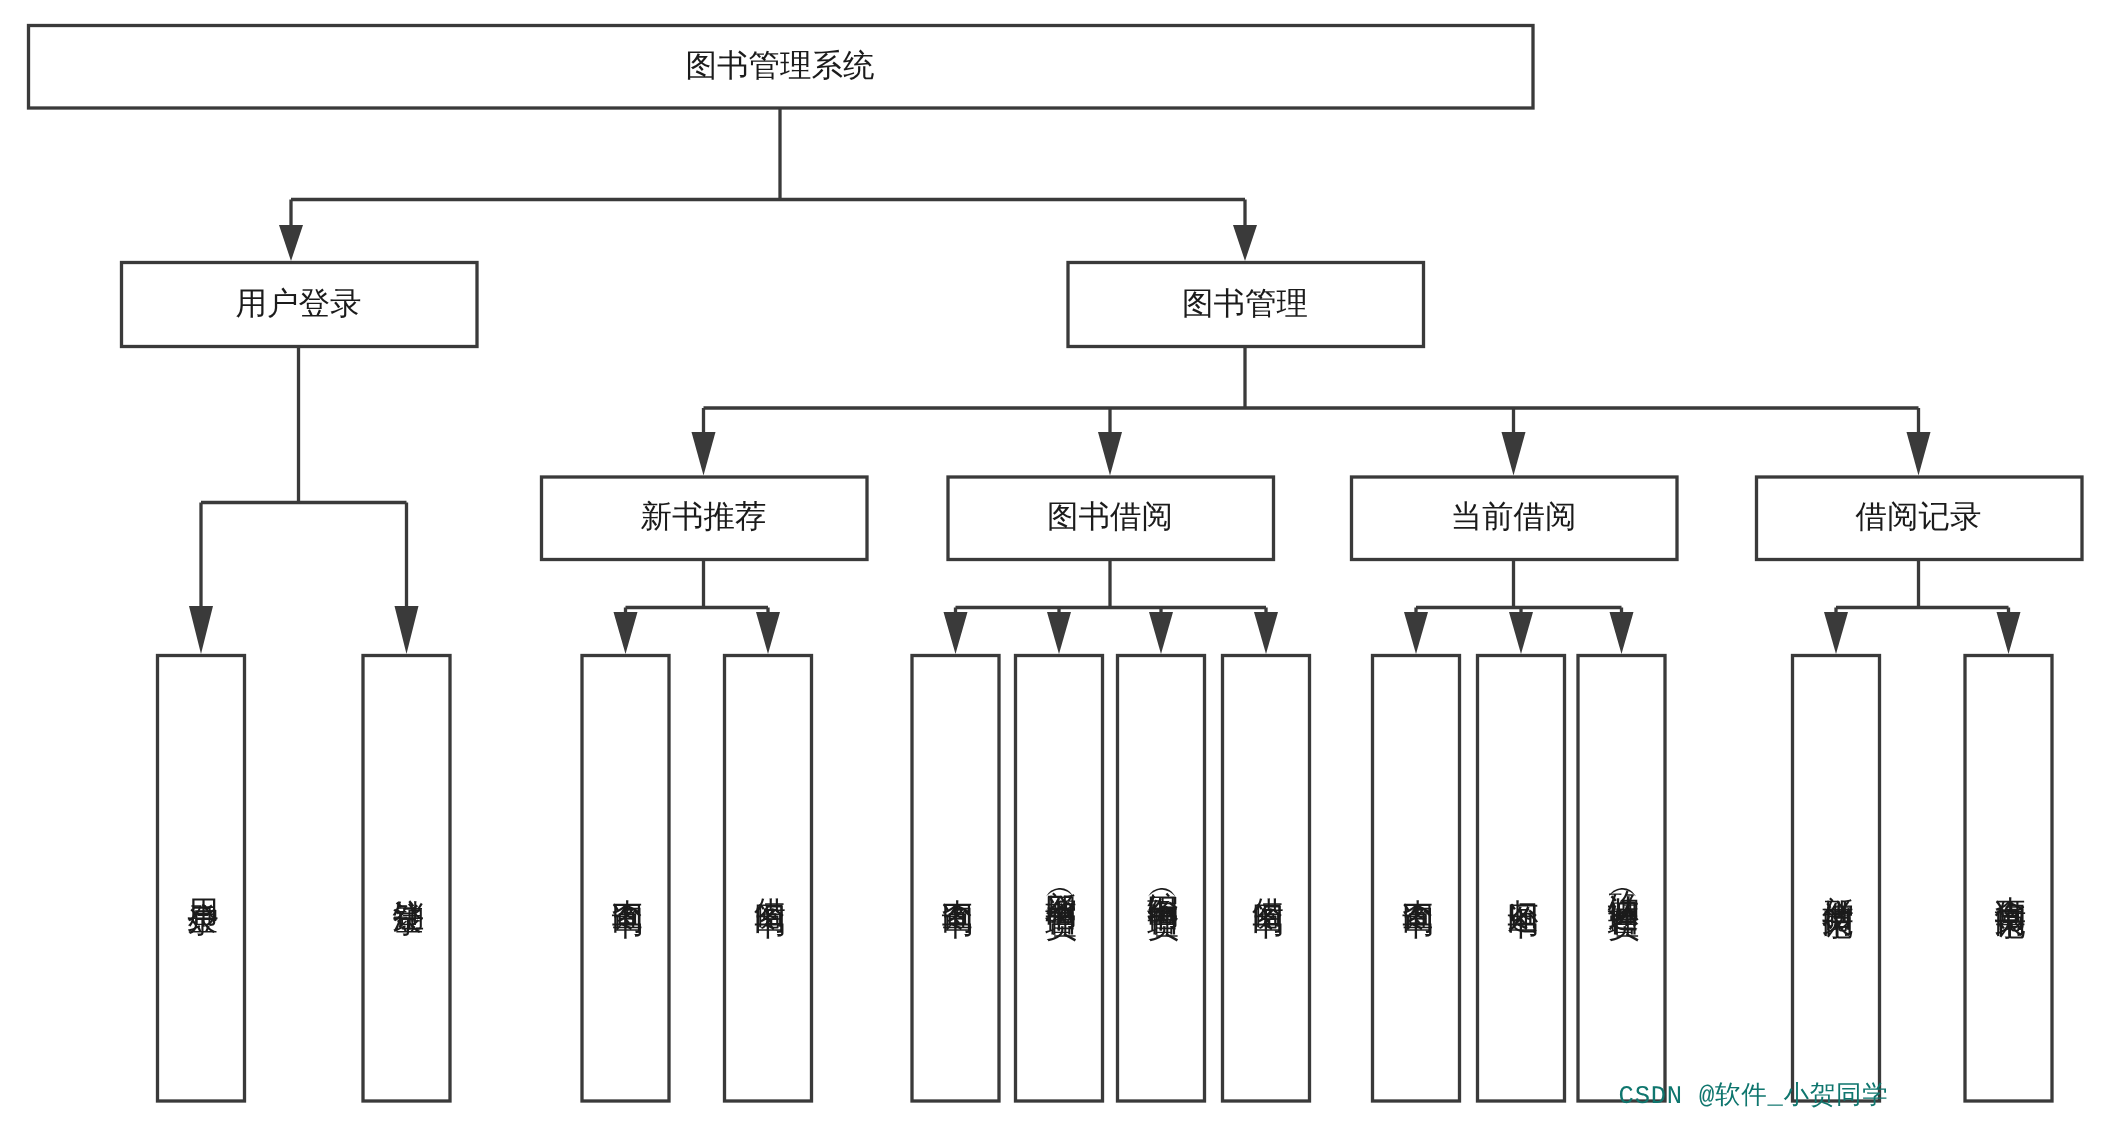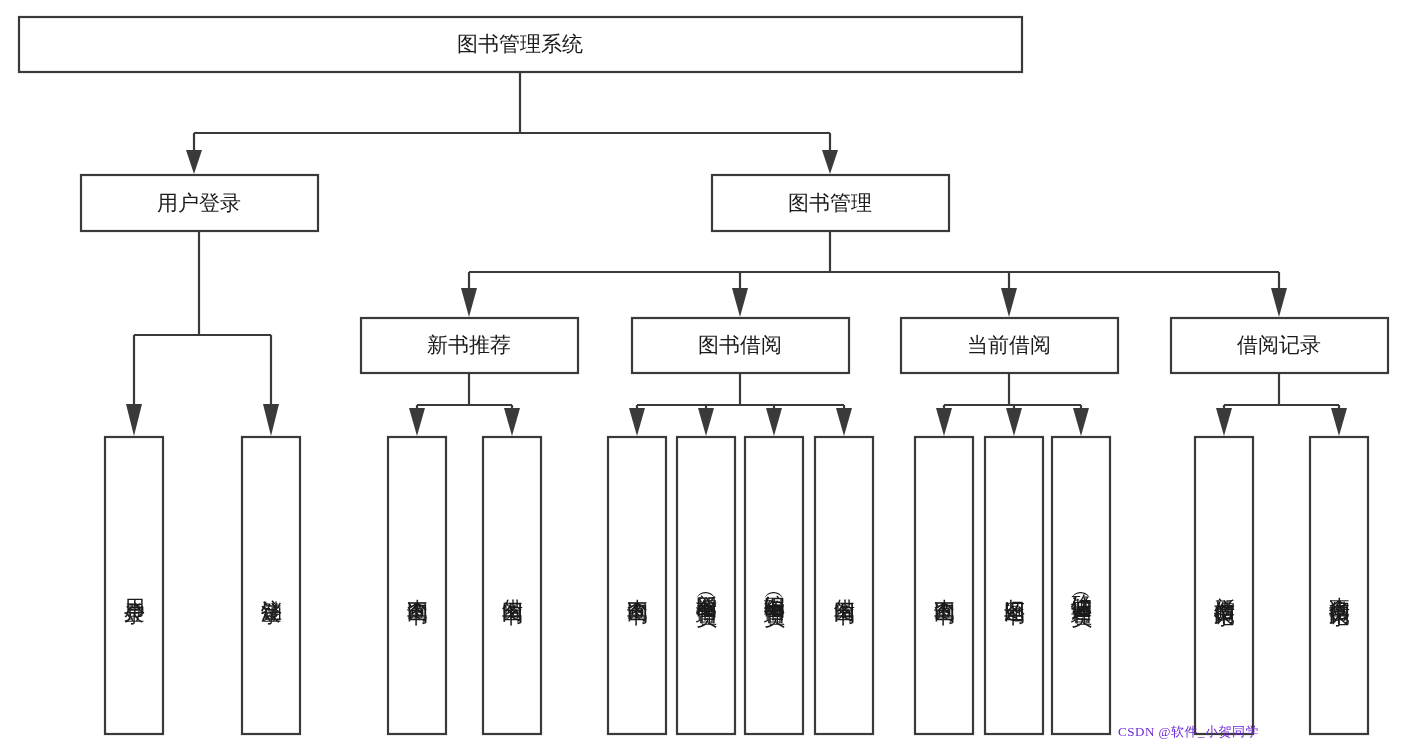--- a/index.html
+++ b/index.html
@@ -59,23 +59,23 @@
     line-height: 1.18;
     letter-spacing: 2px;
     color: #1b1b1b;
     white-space: nowrap;
     pointer-events: none;
   }
   #watermark {
     position: absolute;
     right: 8px;
     bottom: 6px;
-    font-family: Liberation Serif, serif;
-    font-size: 13px;
-    color: #6d28d9;
+    font-family: Liberation Mono, monospace;
+    font-size: 17px;
+    color: #0f766e;
     letter-spacing: 0.5px;
     white-space: nowrap;
   }
 </style>
 </head>
 <body>
 
 <div id="diagram-root">
 
   <svg id="tree-svg" viewBox="0 0 1405 747">

